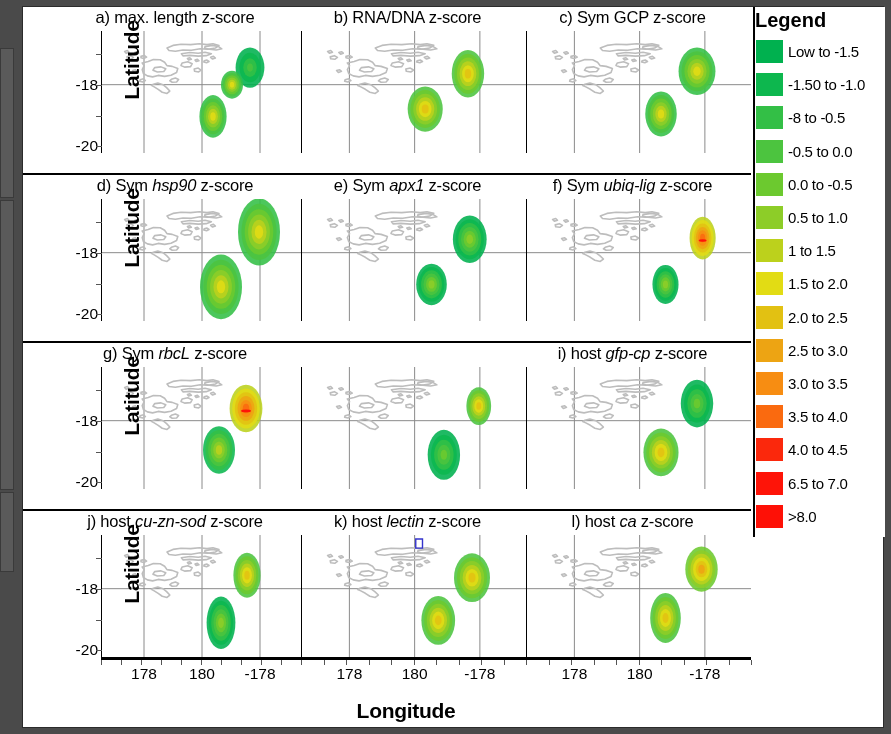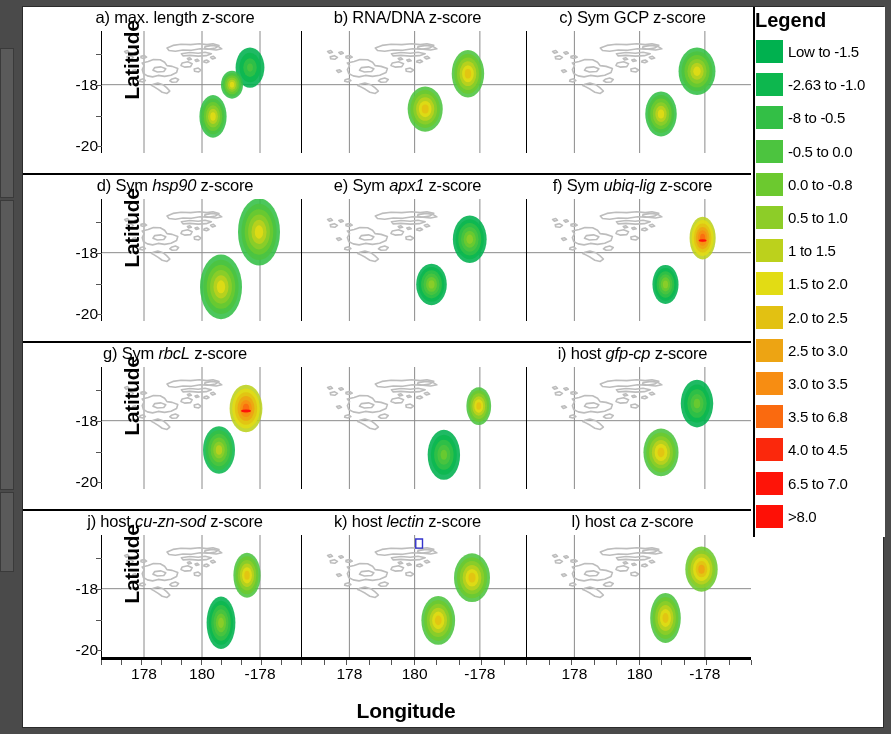--- a/index.html
+++ b/index.html
@@ -836,33 +836,33 @@
 
     <div id="legend">
       <div id="legend-title">Legend</div>
       <div id="legend-items">
           <div class="legend-row">
             <div class="legend-swatch" style="background: rgb(0, 177, 79);"></div>
             <div class="legend-label">Low to -1.5</div>
           </div>
           <div class="legend-row">
             <div class="legend-swatch" style="background: rgb(13, 183, 78);"></div>
-            <div class="legend-label">-2.63 to -1.0</div>
+            <div class="legend-label">-1.50 to -1.0</div>
           </div>
           <div class="legend-row">
             <div class="legend-swatch" style="background: rgb(51, 191, 70);"></div>
             <div class="legend-label">-8 to -0.5</div>
           </div>
           <div class="legend-row">
             <div class="legend-swatch" style="background: rgb(76, 196, 63);"></div>
             <div class="legend-label">-0.5 to 0.0</div>
           </div>
           <div class="legend-row">
             <div class="legend-swatch" style="background: rgb(108, 201, 47);"></div>
-            <div class="legend-label">0.0 to -0.8</div>
+            <div class="legend-label">0.0 to -0.5</div>
           </div>
           <div class="legend-row">
             <div class="legend-swatch" style="background: rgb(141, 205, 40);"></div>
             <div class="legend-label">0.5 to 1.0</div>
           </div>
           <div class="legend-row">
             <div class="legend-swatch" style="background: rgb(188, 209, 28);"></div>
             <div class="legend-label">1 to 1.5</div>
           </div>
           <div class="legend-row">
@@ -876,21 +876,21 @@
           <div class="legend-row">
             <div class="legend-swatch" style="background: rgb(237, 164, 19);"></div>
             <div class="legend-label">2.5 to 3.0</div>
           </div>
           <div class="legend-row">
             <div class="legend-swatch" style="background: rgb(247, 141, 18);"></div>
             <div class="legend-label">3.0 to 3.5</div>
           </div>
           <div class="legend-row">
             <div class="legend-swatch" style="background: rgb(250, 106, 15);"></div>
-            <div class="legend-label">3.5 to 6.8</div>
+            <div class="legend-label">3.5 to 4.0</div>
           </div>
           <div class="legend-row">
             <div class="legend-swatch" style="background: rgb(251, 40, 12);"></div>
             <div class="legend-label">4.0 to 4.5</div>
           </div>
           <div class="legend-row">
             <div class="legend-swatch" style="background: rgb(254, 20, 8);"></div>
             <div class="legend-label">6.5 to 7.0</div>
           </div>
           <div class="legend-row">

